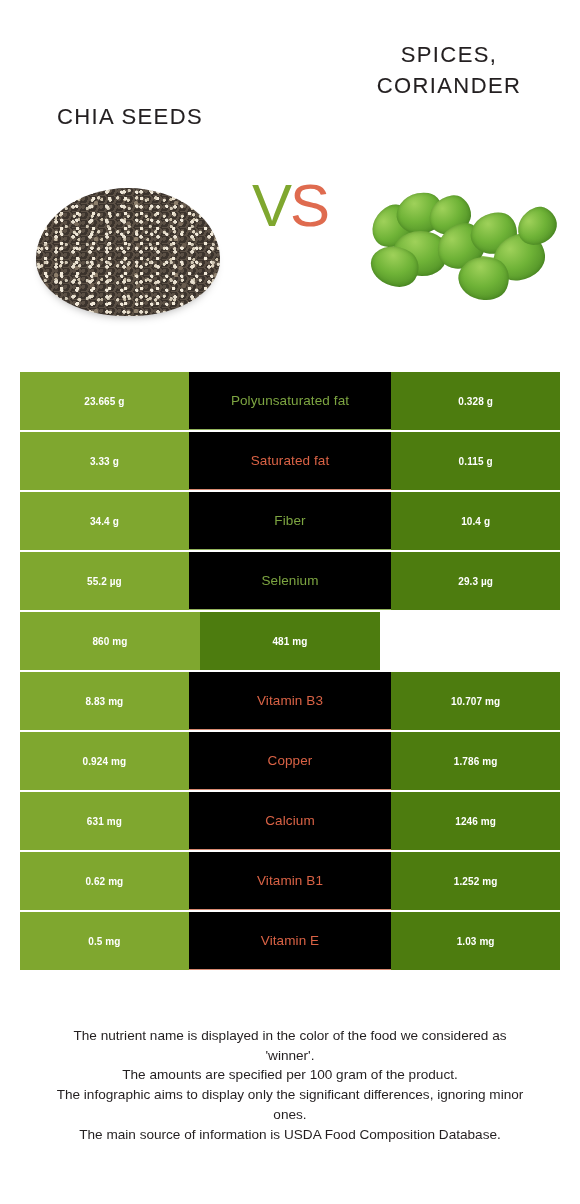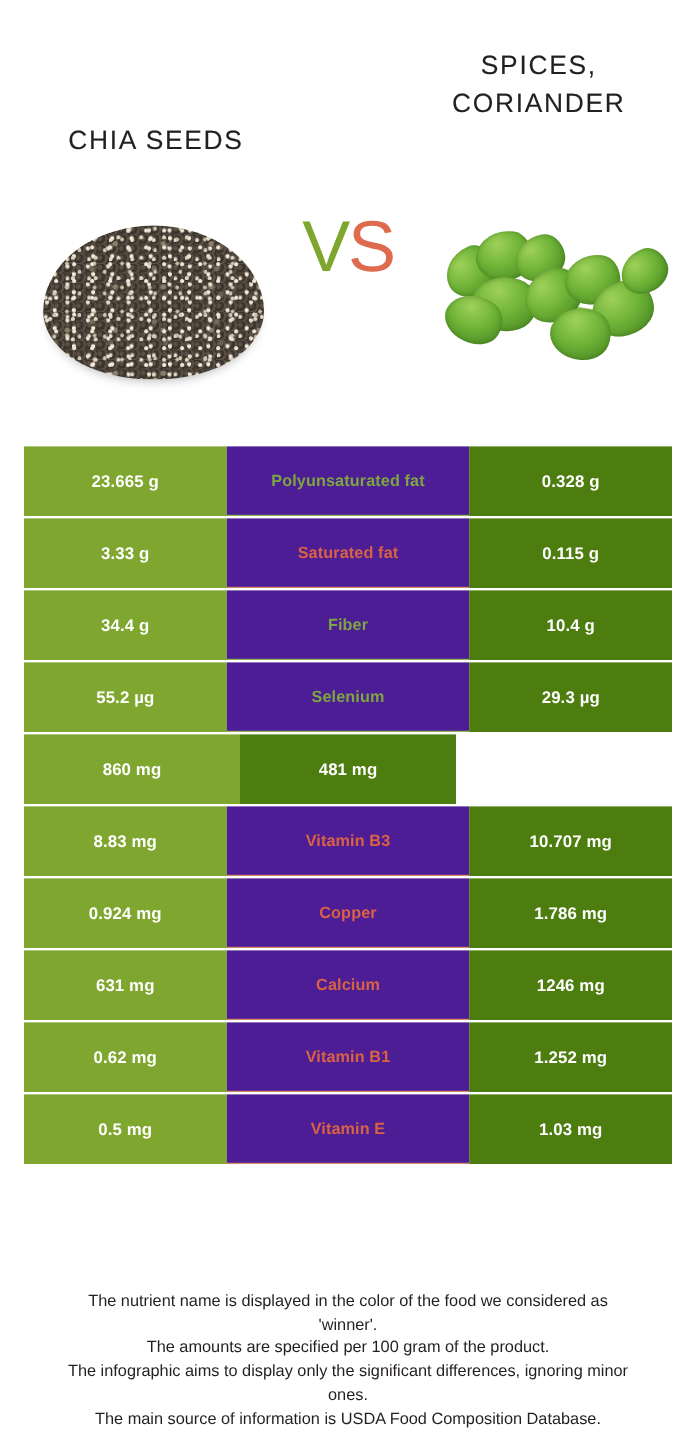--- a/index.html
+++ b/index.html
@@ -127,34 +127,34 @@
   }
   .row {
     display: flex;
     height: 58px;
     margin-bottom: 2px;
   }
   .cell {
     display: flex;
     align-items: center;
     justify-content: center;
-    font-size: 14px;
+    font-size: 10px;
     font-weight: 600;
     letter-spacing: 0.1px;
   }
   .cell-left {
     width: 180px;
     background: #7FA72F;
     color: #ffffff;
   }
   .cell-mid {
     width: 216px;
-    background: #4c1d95;
+    background: #000000;
     font-size: 13.5px;
-    font-weight: 700;
+    font-weight: 400;
   }
   .cell-right {
     width: 180px;
     background: #4d7c0f;
     color: #ffffff;
   }
   .row.win-green .cell-mid {
     color: #7DA541;
     border-bottom: 1px solid #93b35c;
   }
@@ -167,21 +167,20 @@
   .footnote {
     position: absolute;
     top: 1026px;
     left: 28px;
     width: 524px;
     text-align: center;
     font-size: 13.6px;
     line-height: 1.45;
     color: #231f20;
     font-weight: 400;
-    margin-top: 48px;
   }
   .footnote .fline { display: block; }
 </style>
 </head>
 <body>
 
 <div class="header">
   <div class="title title-left">CHIA SEEDS</div>
   <div class="title title-right">
     <span class="tline">SPICES,</span>

